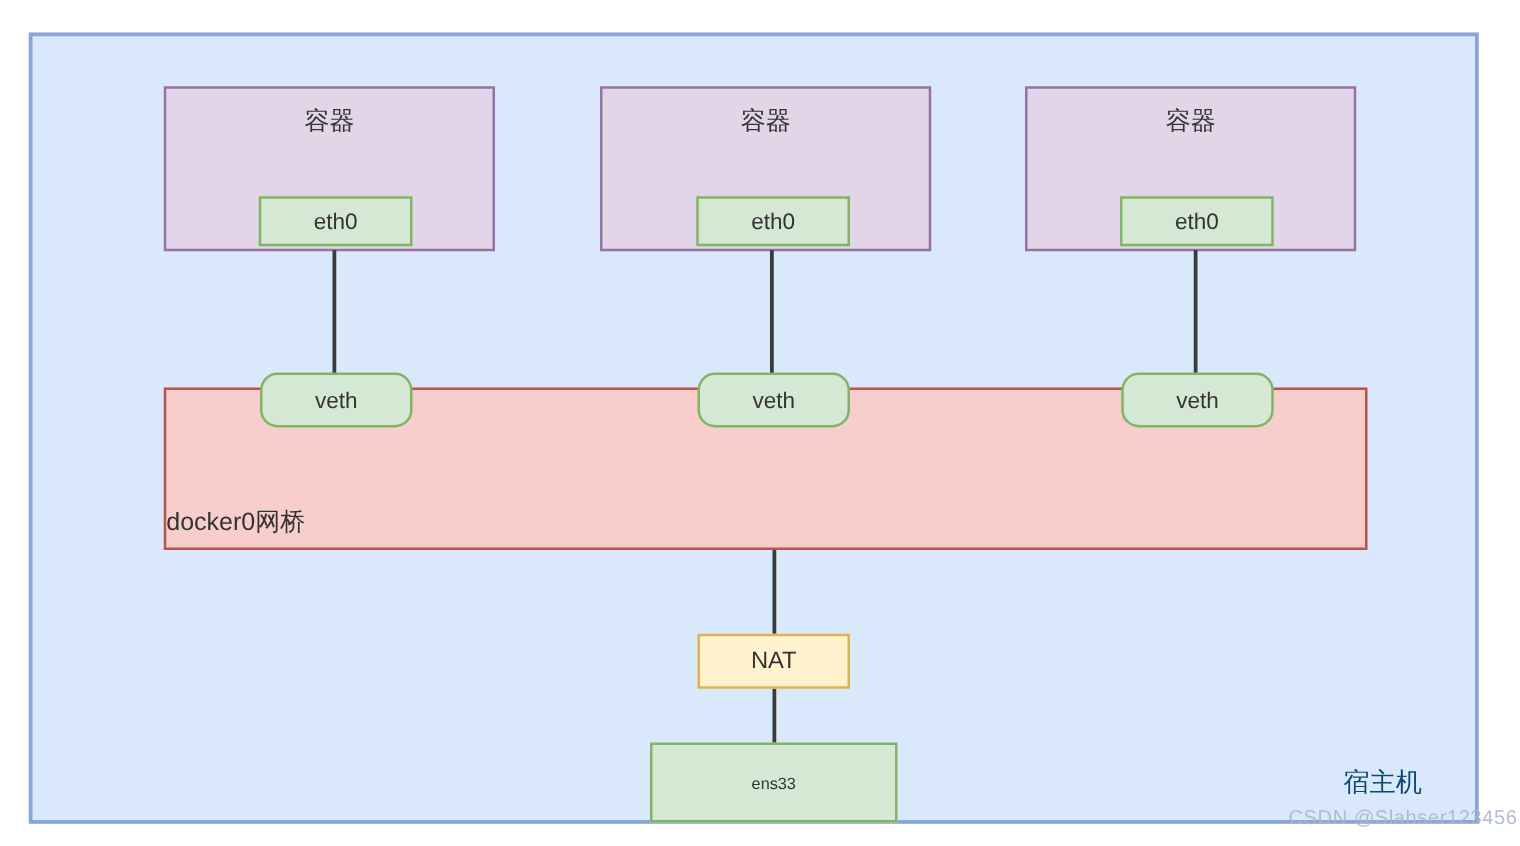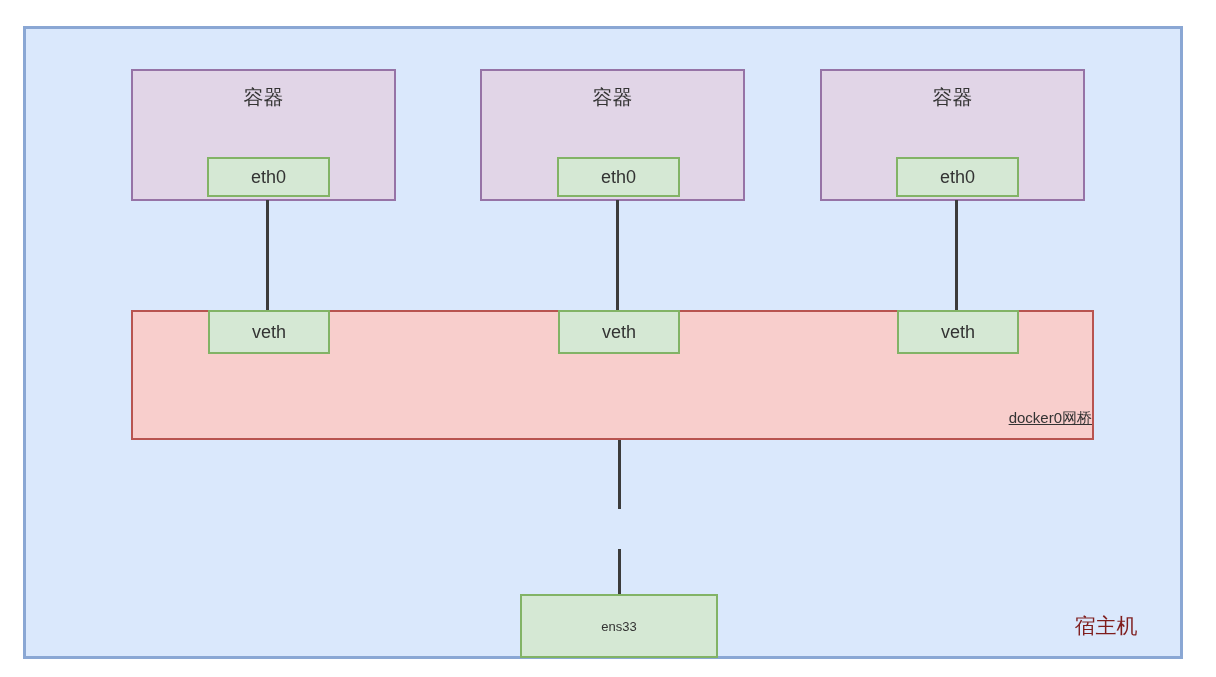--- a/index.html
+++ b/index.html
@@ -41,37 +41,36 @@
     z-index: 2;
     display: flex;
     align-items: center;
     justify-content: center;
     font-size: 18px;
   }
   .eth { top: 157px; width: 123px; height: 40px; }
   .eth-1 { left: 207px; }
   .eth-2 { left: 557px; }
   .eth-3 { left: 896px; }
-  .veth { top: 310px; width: 122px; height: 44px; }
+  .veth { top: 298px; width: 122px; height: 44px; border-radius: 14px; }
   .veth-1 { left: 208px; }
   .veth-2 { left: 558px; }
   .veth-3 { left: 897px; }
   .bridge {
     left: 131px; top: 310px; width: 963px; height: 130px;
     background: #f8cecc;
     border: 2px solid #b85450;
     z-index: 1;
   }
   .bridge-label {
     position: absolute;
     left: 0; right: 0; bottom: 6px;
-    text-align: right;
-    font-size: 15px;
+    text-align: left;
+    font-size: 20px;
     line-height: 28px;
-    text-decoration: underline;
   }
   .nat {
     left: 558px; top: 507px; width: 122px; height: 44px;
     background: #fff2cc;
     border: 2px solid #d6b656;
     z-index: 2;
     display: flex;
     align-items: center;
     justify-content: center;
     font-size: 19px;
@@ -96,21 +95,21 @@
   .conn-2 { left: 616px; top: 200px; height: 111px; }
   .conn-3 { left: 955px; top: 200px; height: 111px; }
   .conn-4 { left: 618px; top: 439px; height: 70px; }
   .conn-5 { left: 618px; top: 549px; height: 47px; }
   .host-label {
     position: absolute;
     left: 1046px; top: 612px; width: 120px;
     text-align: center;
     font-size: 21px;
     line-height: 28px;
-    color: #7f1d1d;
+    color: #0c4a6e;
     z-index: 1;
     font-family: Liberation Serif, serif;
   }
   .watermark {
     position: absolute;
     right: 2px; top: 646px;
     font-size: 16px;
     color: #a9b7ca;
     opacity: 0.9;
     z-index: 3;
@@ -157,21 +156,25 @@
   <div class="box port veth veth-1">
     <span>veth</span>
   </div>
   <div class="box port veth veth-2">
     <span>veth</span>
   </div>
   <div class="box port veth veth-3">
     <span>veth</span>
   </div>
 
+  <div class="box nat">
+    <span>NAT</span>
+  </div>
 
   <div class="box ens33">
     <span>ens33</span>
   </div>
 
   <div class="host-label">宿主机</div>
 
+  <div class="watermark">CSDN @Slahser123456</div>
 
 </div>
 
 </body></html>

